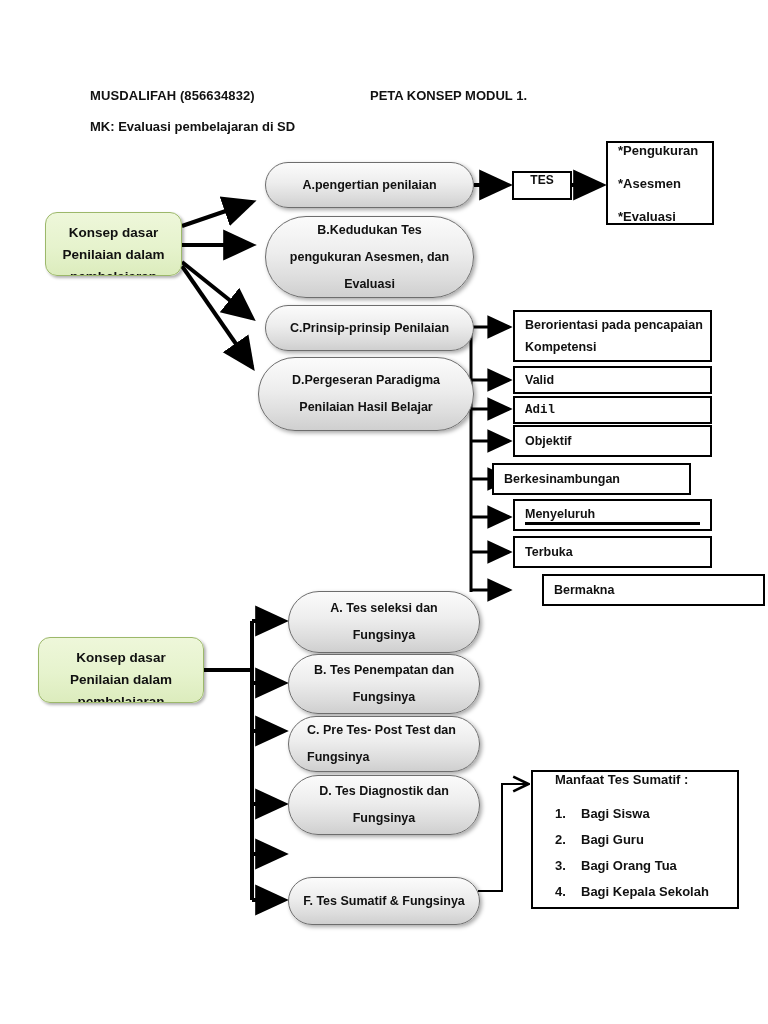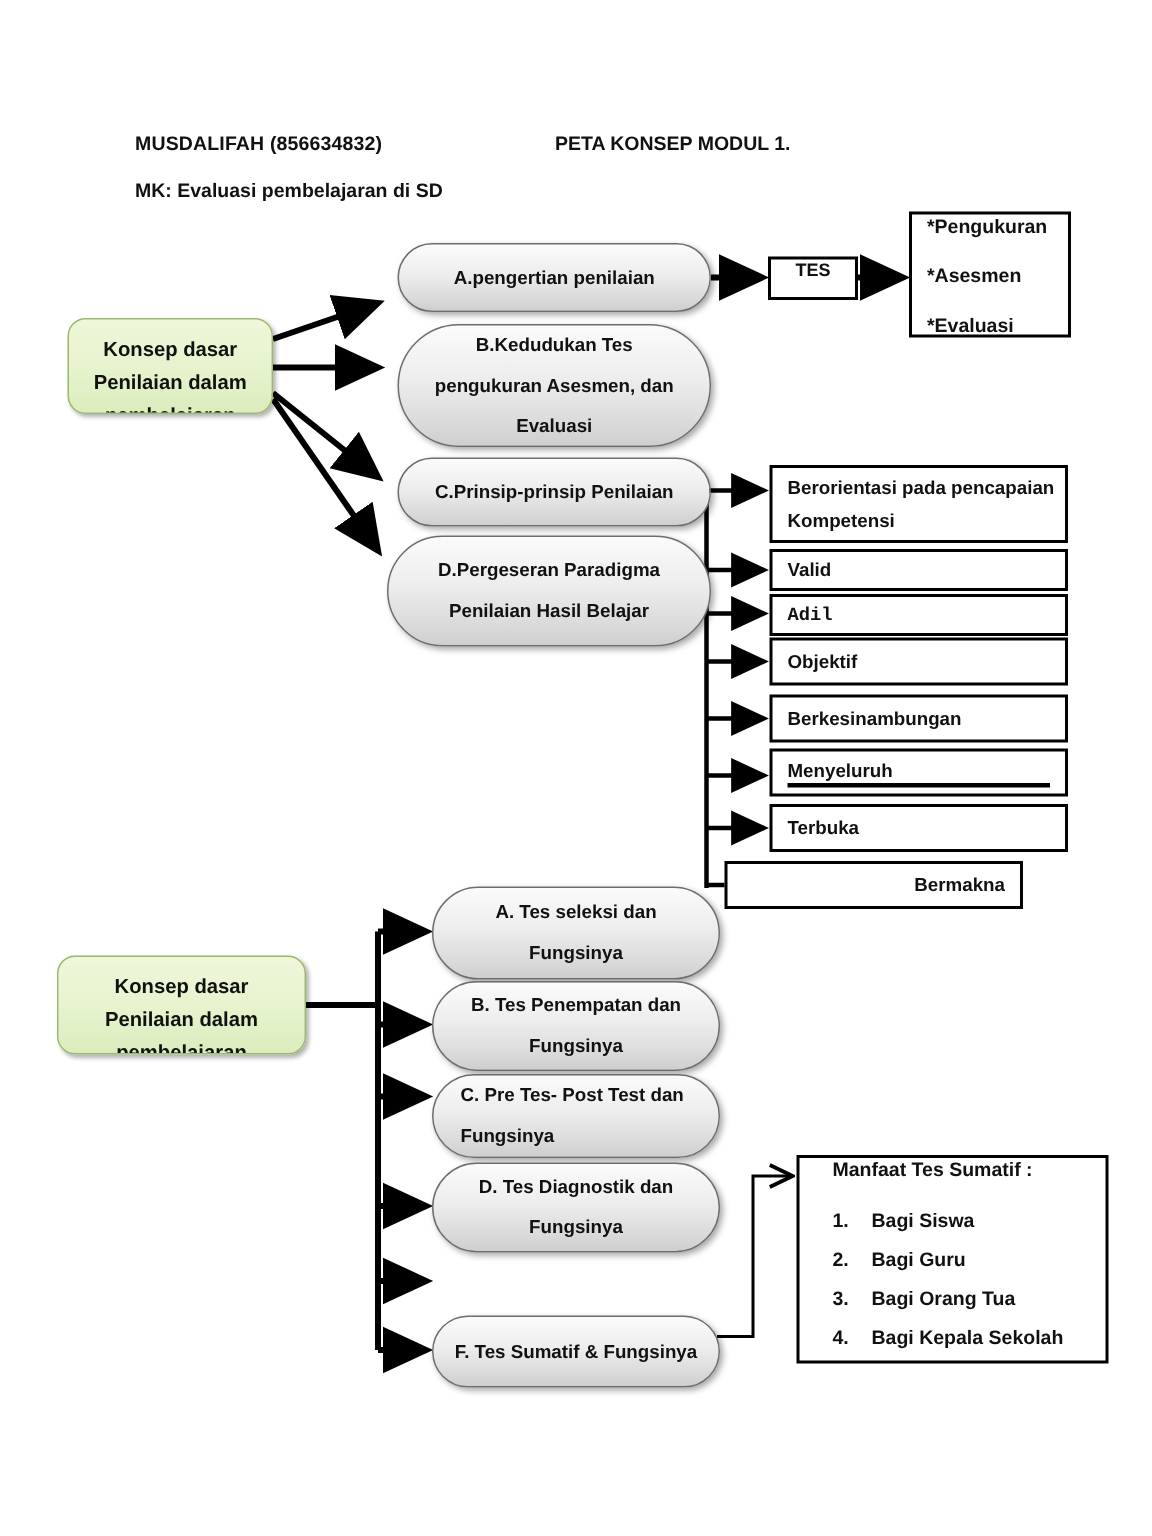--- a/index.html
+++ b/index.html
@@ -214,34 +214,34 @@
   </div>
 
   <div class="abs rect" style="left:513px; top:396px; width:199px; height:28px;font-family:Liberation Mono, monospace;">
     <div class="rl">Adil</div>
   </div>
 
   <div class="abs rect" style="left:513px; top:425px; width:199px; height:32px;">
     <div class="rl">Objektif</div>
   </div>
 
-  <div class="abs rect" style="left:513px; top:463px; width:199px; height:32px;">
+  <div class="abs rect" style="left:492px; top:463px; width:199px; height:32px;">
     <div class="rl">Berkesinambungan</div>
   </div>
 
   <div class="abs rect" style="left:513px; top:499px; width:199px; height:32px; justify-content:flex-start; padding-top:2px; position:absolute;">
     <div class="rl">Menyeluruh</div>
     <div class="stray-line"></div>
   </div>
 
   <div class="abs rect" style="left:513px; top:536px; width:199px; height:32px;">
     <div class="rl">Terbuka</div>
   </div>
 
-  <div class="abs rect" style="left:483px; top:574px; width:199px; height:32px;align-items:flex-end;">
+  <div class="abs rect" style="left:542px; top:574px; width:223px; height:32px;">
     <div class="rl">Bermakna</div>
   </div>
 
   <div class="abs green-box" style="left:38px; top:637px; width:166px; height:66px;">
     <div class="gl">Konsep dasar</div>
     <div class="gl">Penilaian dalam</div>
     <div class="gl">pembelajaran</div>
   </div>
 
   <div class="abs gray-box" style="left:288px; top:591px; width:192px; height:62px;">

